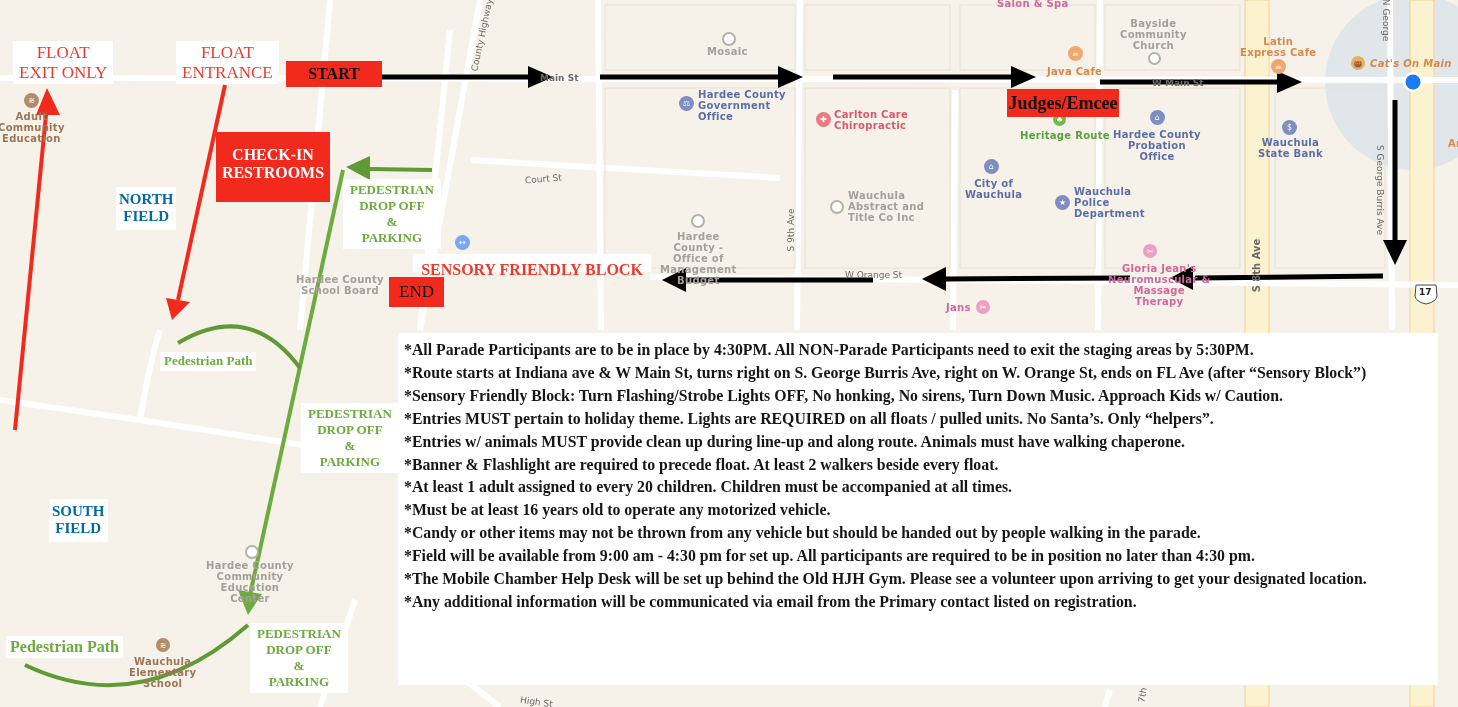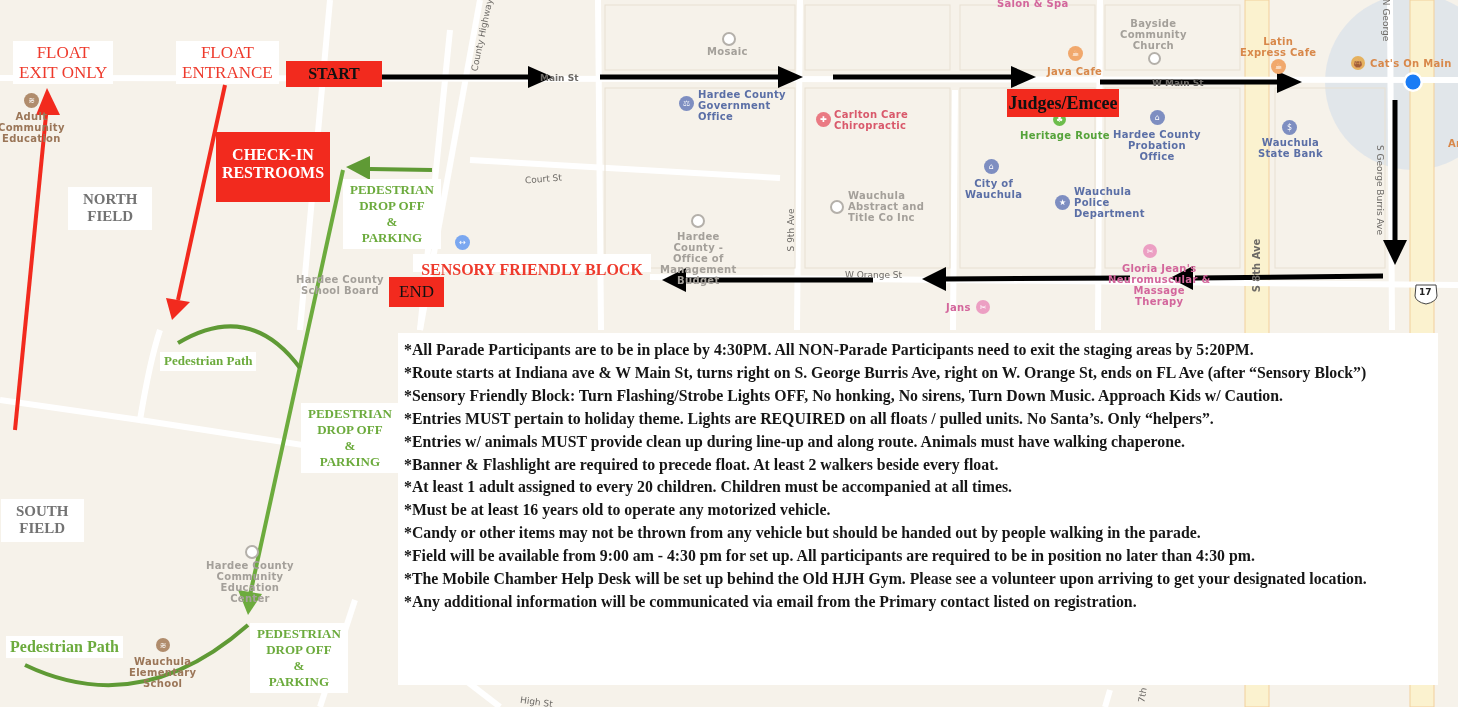--- a/index.html
+++ b/index.html
@@ -11,21 +11,21 @@
   .poi-red{color:#d9596b;}
   .poi-pink{color:#d3669c;}
   .poi-orange{color:#d8884a;}
   .poi-green{color:#55a33a;}
   .poi-brown{color:#9b7658;}
   .street{position:absolute;font-family:"DejaVu Sans",sans-serif;font-size:9px;color:#6d6a66;white-space:nowrap;}
   .lbl{position:absolute;font-family:"Liberation Serif",serif;text-align:center;line-height:1.15;white-space:pre;}
   .lbl-white{background:#ffffff;}
   .lbl-redbox{background:#f22a1e;}
   .float-lbl{color:#ee3a2c;font-size:17px;padding:2px 6px;}
-  .field-lbl{color:#737373;font-weight:bold;font-size:15px;padding:4px 15px;}
+  .field-lbl{color:#0369a1;font-weight:bold;font-size:15px;padding:4px 3px;margin-left:48px;}
   .ped-lbl{color:#6cab3d;font-weight:bold;font-size:13px;line-height:16px;padding:3px 7px;}
   .path-lbl{color:#6cab3d;font-weight:bold;padding:2px 4px;}
   .notes{position:absolute;left:398px;top:333px;width:1040px;height:352px;background:#ffffff;padding:6px 6px 0 6px;box-sizing:border-box;}
   .notes p{margin:0;font-family:"Liberation Serif",serif;font-weight:bold;font-size:15.8px;line-height:22.9px;color:#161616;}
   .icon-circle{position:absolute;border-radius:50%;display:flex;align-items:center;justify-content:center;color:#fff;font-size:8px;font-family:"DejaVu Sans",sans-serif;}
 </style>
 </head>
 <body>
 
 <svg id="map" viewBox="0 0 1458 707" xmlns="http://www.w3.org/2000/svg">
@@ -129,21 +129,21 @@
 <div class="icon-circle" style="left:722px;top:32px;width:10px;height:10px;border:2px solid #b4b0aa;background:#fff;"></div>
 <div class="poi poi-gray" style="left:707px;top:46px;">Mosaic</div>
 <div class="poi poi-gray" style="left:1120px;top:18px;">Bayside
 Community
 Church</div>
 <div class="icon-circle" style="left:1148px;top:52px;width:9px;height:9px;border:2px solid #b4b0aa;background:#fff;"></div>
 <div class="poi poi-orange" style="left:1240px;top:36px;">Latin
 Express Cafe</div>
 <div class="icon-circle" style="left:1271px;top:59px;width:15px;height:15px;background:#f1a86c;">☕</div>
 <div class="icon-circle" style="left:1351px;top:56px;width:14px;height:14px;background:#e5b15e;">👜</div>
-<div class="poi poi-orange" style="left:1370px;top:58px;">Cat's On Main</div>
+<div class="poi poi-orange" style="left:1370px;top:58px;font-style:italic;">Cat's On Main</div>
 <div class="poi poi-orange" style="left:1448px;top:138px;">Ar</div>
 <div class="icon-circle" style="left:24px;top:93px;width:15px;height:15px;background:#b08c6c;">≋</div>
 <div class="poi poi-brown" style="left:-2px;top:111px;">Adult
 Community
 Education</div>
 <div class="icon-circle" style="left:679px;top:96px;width:15px;height:15px;background:#7e8ec1;">⚖</div>
 <div class="poi poi-blue" style="left:698px;top:89px;text-align:left;">Hardee County
 Government
 Office</div>
 <div class="icon-circle" style="left:816px;top:112px;width:15px;height:15px;background:#ea7a83;">✚</div>
@@ -220,21 +220,21 @@
 <div class="lbl lbl-white ped-lbl" style="left:250px;top:623px;">PEDESTRIAN
 DROP OFF
 &amp;
 PARKING</div>
 <div class="lbl lbl-white path-lbl" style="left:160px;top:352px;font-size:13px;">Pedestrian Path</div>
 <div class="lbl lbl-white path-lbl" style="left:6px;top:636px;font-size:16px;">Pedestrian Path</div>
 <div class="lbl lbl-white" style="left:413px;top:254px;width:238px;height:18px;line-height:32px;font-weight:bold;font-size:16px;color:#ee3a2c;">SENSORY FRIENDLY BLOCK</div>
 <div class="lbl lbl-redbox" style="left:389px;top:277px;width:55px;height:30px;line-height:30px;font-size:17px;color:#111;">END</div>
 
 <div class="notes">
-  <p>*All Parade Participants are to be in place by 4:30PM. All NON-Parade Participants need to exit the staging areas by 5:20PM.</p>
+  <p>*All Parade Participants are to be in place by 4:30PM. All NON-Parade Participants need to exit the staging areas by 5:30PM.</p>
   <p>*Route starts at Indiana ave &amp; W Main St, turns right on S. George Burris Ave, right on W. Orange St, ends on FL Ave (after “Sensory Block”)</p>
   <p>*Sensory Friendly Block: Turn Flashing/Strobe Lights OFF, No honking, No sirens, Turn Down Music. Approach Kids w/ Caution.</p>
   <p>*Entries MUST pertain to holiday theme. Lights are REQUIRED on all floats / pulled units. No Santa’s. Only “helpers”.</p>
   <p>*Entries w/ animals MUST provide clean up during line-up and along route. Animals must have walking chaperone.</p>
   <p>*Banner &amp; Flashlight are required to precede float. At least 2 walkers beside every float.</p>
   <p>*At least 1 adult assigned to every 20 children. Children must be accompanied at all times.</p>
   <p>*Must be at least 16 years old to operate any motorized vehicle.</p>
   <p>*Candy or other items may not be thrown from any vehicle but should be handed out by people walking in the parade.</p>
   <p>*Field will be available from 9:00 am - 4:30 pm for set up. All participants are required to be in position no later than 4:30 pm.</p>
   <p>*The Mobile Chamber Help Desk will be set up behind the Old HJH Gym. Please see a volunteer upon arriving to get your designated location.</p>

